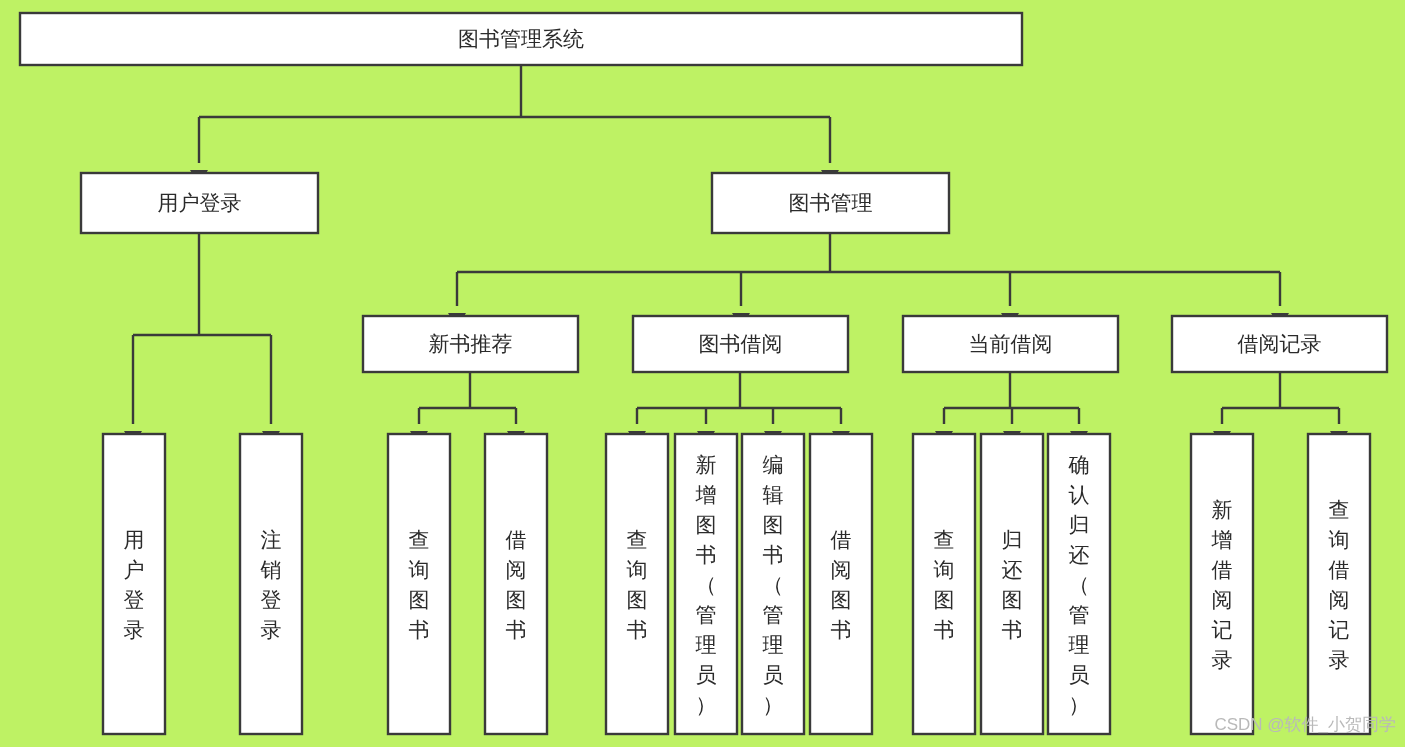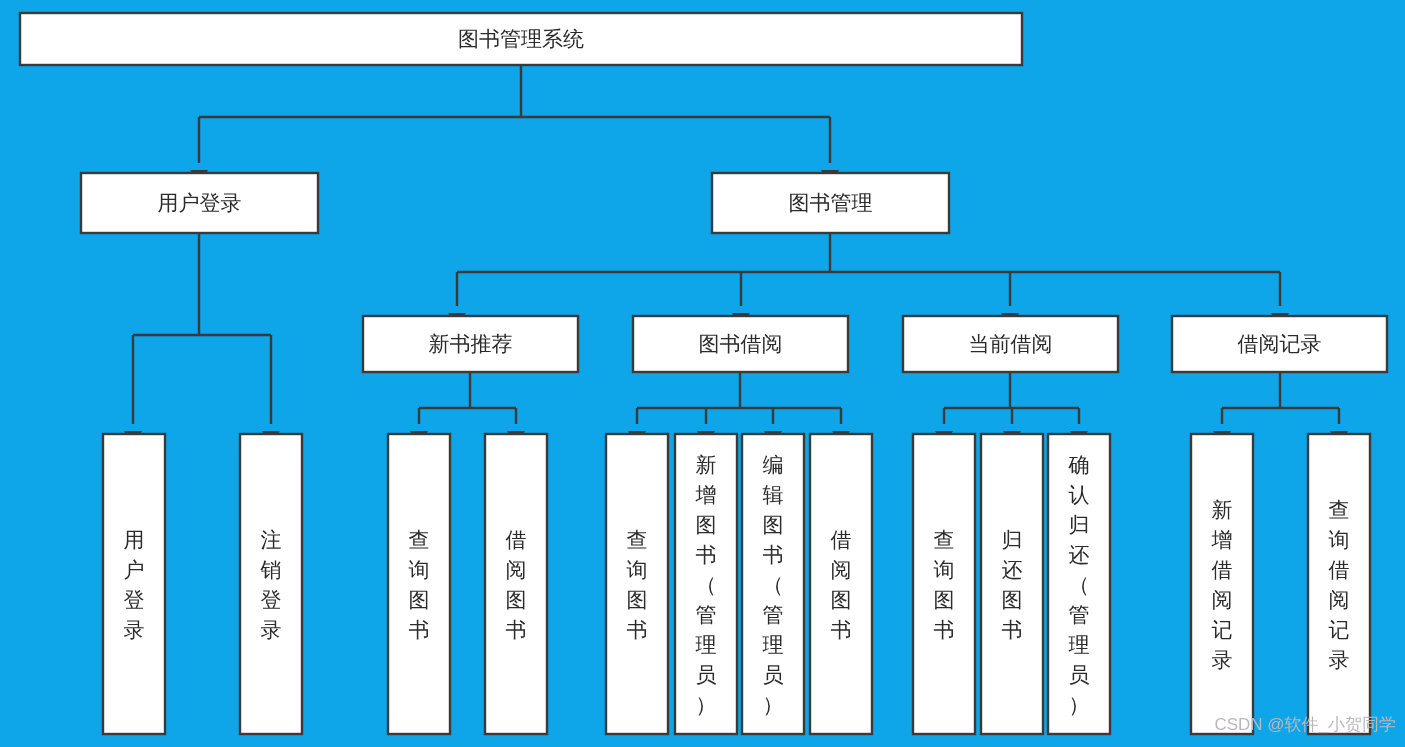--- a/index.html
+++ b/index.html
@@ -8,21 +8,21 @@
     padding: 0;
     background: #ffffff;
   }
   body {
     font-family: "Liberation Sans", "DejaVu Sans", sans-serif;
   }
   #diagram-root {
     position: relative;
     width: 1405px;
     height: 747px;
-    background: #0ea5e9;
+    background: #bef264;
     overflow: hidden;
   }
   svg.diagram-canvas {
     position: absolute;
     left: 0;
     top: 0;
     width: 1405px;
     height: 747px;
     display: block;
   }

